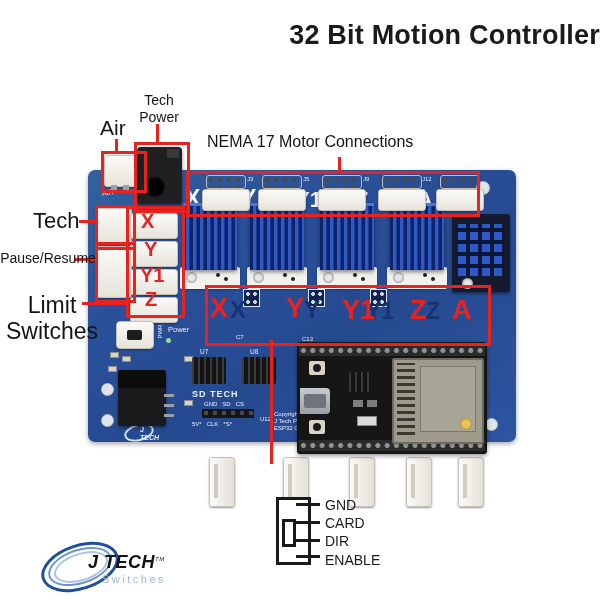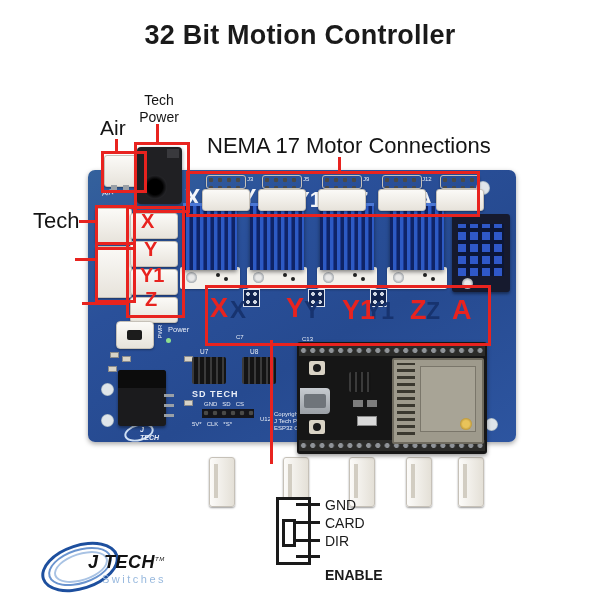--- a/index.html
+++ b/index.html
@@ -8,21 +8,21 @@
     --pcb-dark:#1d3f82;
     --white-conn:#f0ede8;
     --conn-border:#c6c1b8;
     --ink:#1a1a1a;
   }
   html,body{margin:0;padding:0;background:#fff;}
   #stage{position:relative;width:600px;height:600px;background:#fff;overflow:hidden;
          font-family:"Liberation Sans", sans-serif;color:var(--ink);}
   .abs{position:absolute;}
   
-  .title{width:100%;text-align:center;font-weight:bold;font-size:27px;letter-spacing:.2px;}
+  .title{width:100%;text-align:right;font-weight:bold;font-size:27px;letter-spacing:.2px;}
   .lbl{color:#141414;}
   
   .rbox{border:3px solid var(--red);z-index:50;background:transparent;}
   .rline{background:var(--red);z-index:50;}
   .rletter{color:var(--red);font-weight:bold;z-index:55;line-height:1;}
   
   #pcb{left:88px;top:170px;width:428px;height:272px;border-radius:7px;z-index:1;
        background:linear-gradient(150deg,#34619c 0%,#2a509a 30%,#264a90 60%,#2d55a0 100%);
        box-shadow:0 2px 5px rgba(0,0,0,.35);}
   .hole{border-radius:50%;background:radial-gradient(circle,#dfe5ea 55%,#9fb0bd 70%,#6d84a8 100%);z-index:4;}
@@ -260,36 +260,41 @@
   <div class="abs rletter" style="left:286px;top:295px;font-size:27px;">Y</div>
   <div class="abs rletter" style="left:342px;top:297px;font-size:27px;">Y1</div>
   <div class="abs rletter" style="left:410px;top:297px;font-size:27px;">Z</div>
   <div class="abs rletter" style="left:452px;top:297px;font-size:27px;">A</div>
 
   <div class="abs lbl" style="left:128px;top:92px;width:62px;text-align:center;font-size:14px;line-height:1.2;z-index:60;">
     <div>Tech</div>
     <div>Power</div>
   </div>
   <div class="abs lbl" style="left:100px;top:116px;font-size:21px;z-index:60;">Air</div>
-  <div class="abs lbl" style="left:207px;top:133px;font-size:22px;z-index:60;">NEMA 17 Motor Connections</div>
+  <div class="abs lbl" style="left:207px;top:133px;font-size:16px;z-index:60;">NEMA 17 Motor Connections</div>
   <div class="abs lbl" style="left:33px;top:208px;font-size:22px;z-index:60;">Tech</div>
   <div class="abs lbl" style="left:0px;top:249px;width:96px;text-align:center;font-size:14px;line-height:1.3;z-index:60;">
+    <div>Pause/Resume</div>
+  </div>
+  <div class="abs lbl" style="left:6px;top:292px;width:92px;text-align:center;font-size:23px;line-height:1.15;z-index:60;">
+    <div>Limit</div>
+    <div>Switches</div>
   </div>
 
   <div class="abs" style="left:0;top:0;z-index:30;">
     <div class="abs" style="left:276px;top:497px;width:29px;height:62px;border:3px solid #1a1a1a;background:#fff;"></div>
     <div class="abs" style="left:282px;top:519px;width:8px;height:22px;border:3px solid #1a1a1a;background:#fff;z-index:31;"></div>
     <div class="abs pline" style="left:296px;top:503px;width:24px;height:3px;"></div>
     <div class="abs pline" style="left:296px;top:521px;width:24px;height:3px;"></div>
     <div class="abs pline" style="left:296px;top:539px;width:24px;height:3px;"></div>
     <div class="abs pline" style="left:296px;top:555px;width:24px;height:3px;"></div>
     <div class="abs pinlbl" style="left:325px;top:497px;">GND</div>
     <div class="abs pinlbl" style="left:325px;top:515px;">CARD</div>
     <div class="abs pinlbl" style="left:325px;top:533px;">DIR</div>
-    <div class="abs pinlbl" style="left:325px;top:567px;font-weight:bold;">ENABLE</div>
+    <div class="abs pinlbl" style="left:325px;top:552px;">ENABLE</div>
   </div>
 
   <div class="abs" style="left:40px;top:538px;width:160px;height:55px;z-index:20;">
     <div class="abs swoosh" style="left:0px;top:6px;width:74px;height:40px;border-width:3px;border-color:#1d4f9e;transform:rotate(-18deg);"></div>
     <div class="abs swoosh" style="left:7px;top:11px;width:62px;height:31px;border-width:2.5px;border-color:#6a94cf;transform:rotate(-18deg);"></div>
     <div class="abs swoosh" style="left:13px;top:15px;width:52px;height:24px;border-width:2px;border-color:#a9c3e4;transform:rotate(-18deg);"></div>
     <div class="abs" style="left:48px;top:14px;font-size:18px;font-style:italic;font-weight:800;color:#121212;letter-spacing:.5px;"><span>J TECH</span><sup style="font-size:6px;font-weight:400;">TM</sup></div>
     <div class="abs" style="left:62px;top:35px;font-size:11px;color:#98b9de;letter-spacing:2.5px;">Switches</div>
   </div>
 

